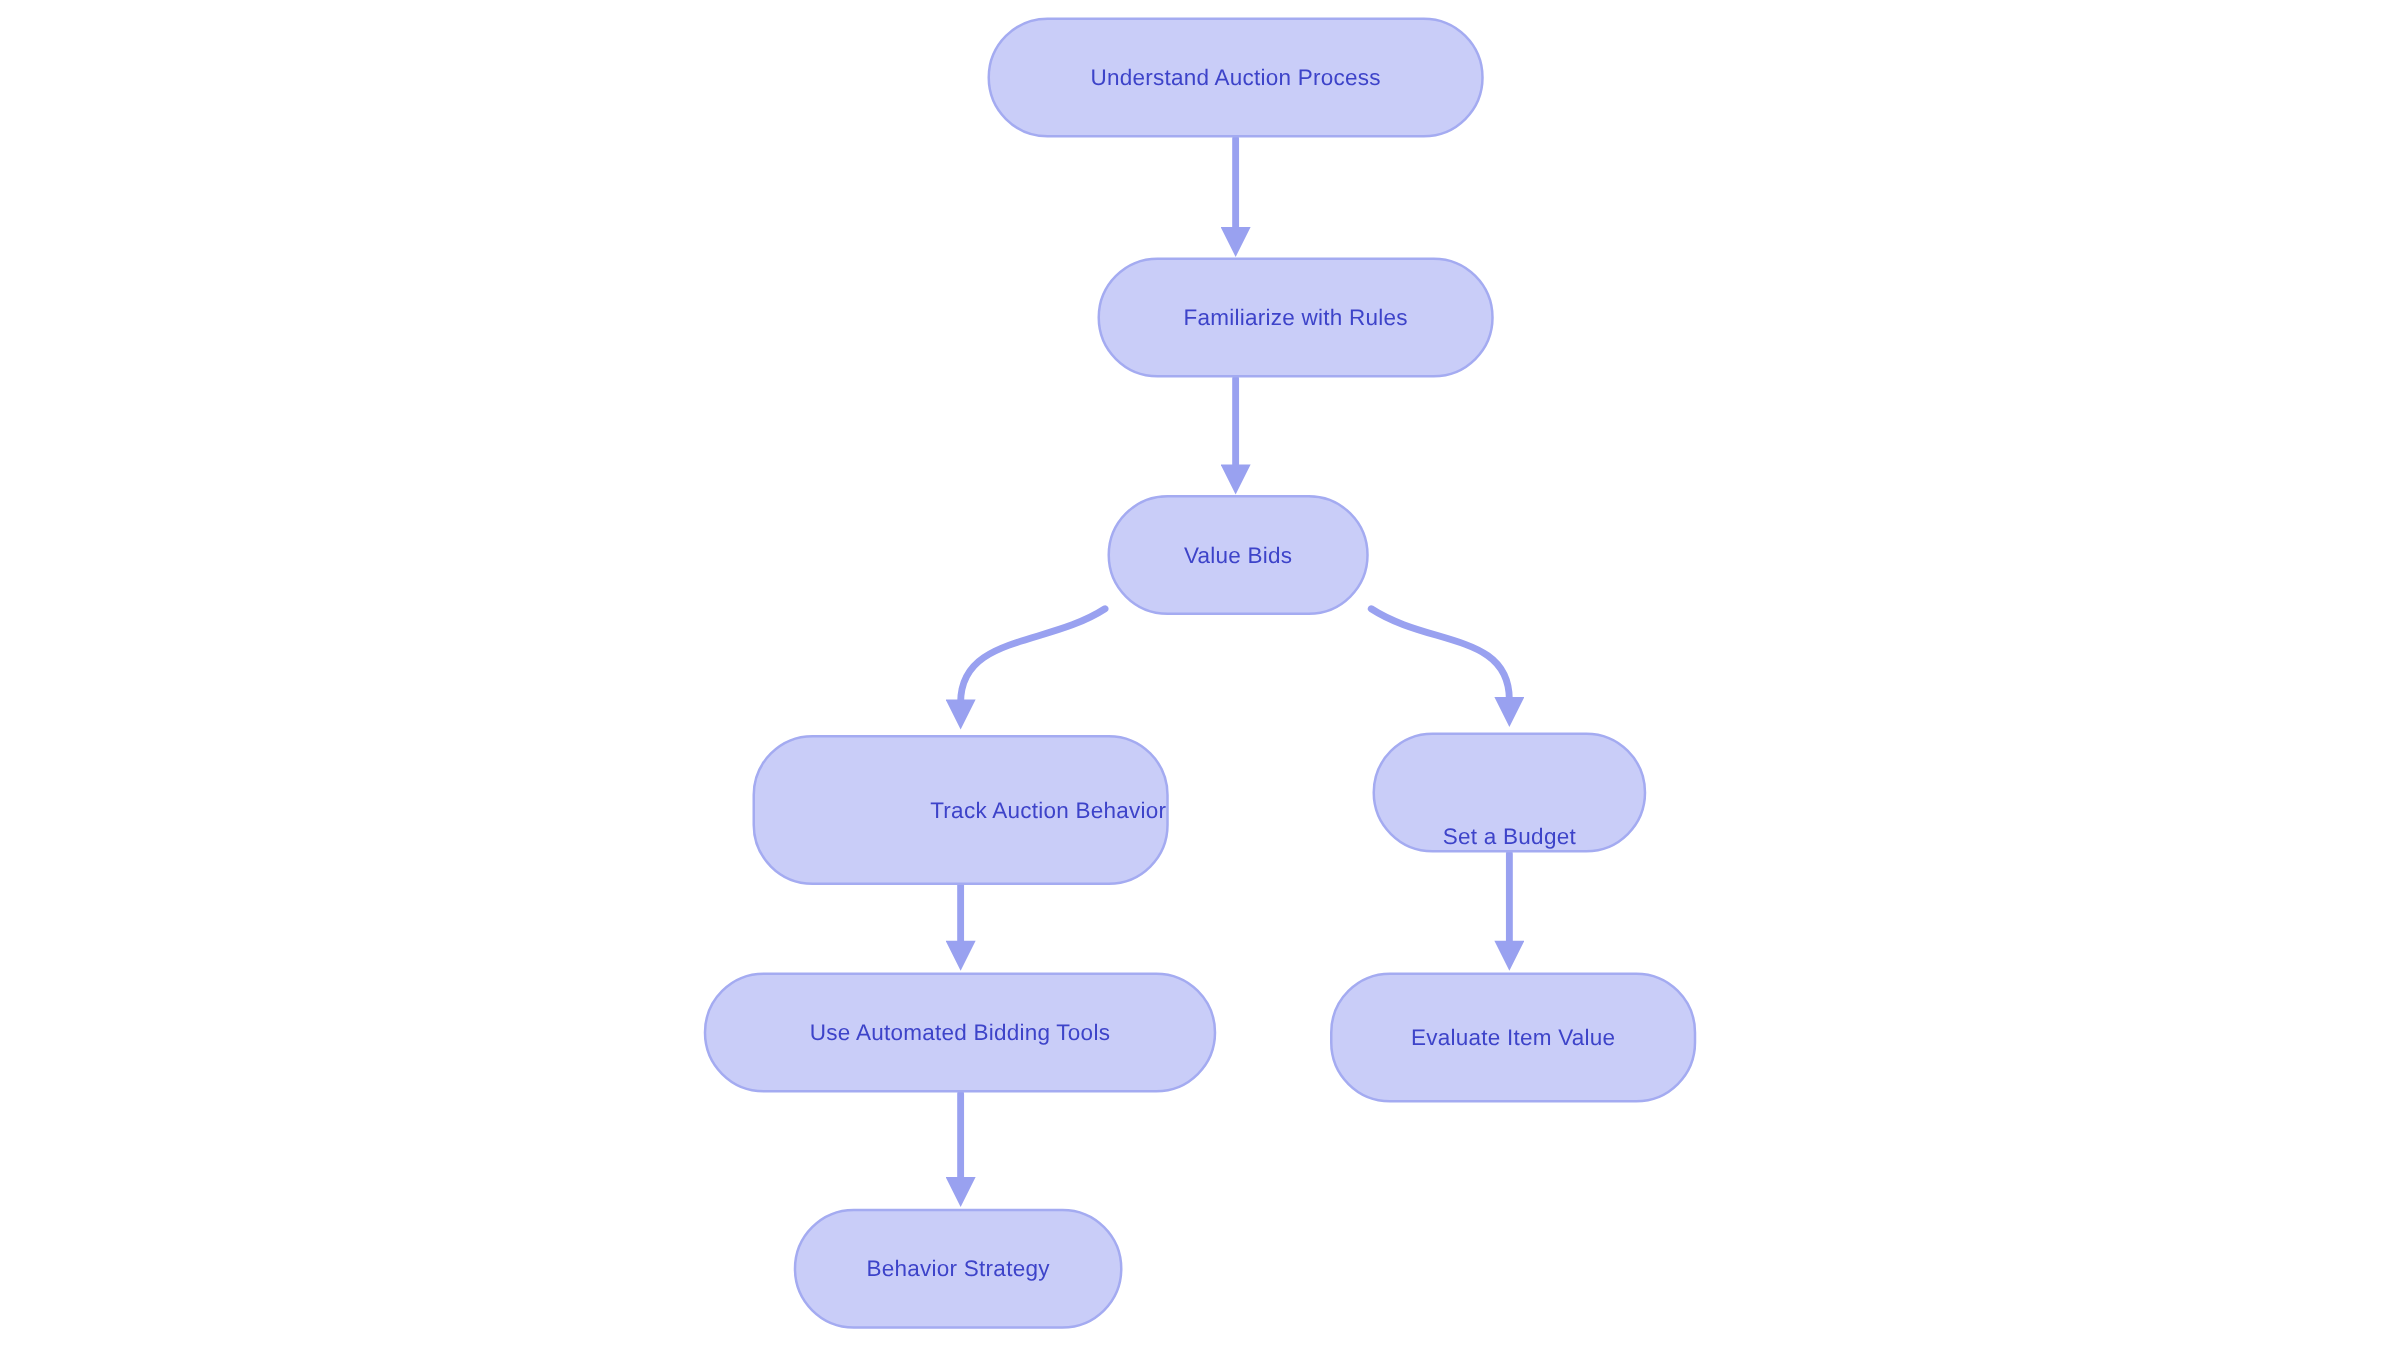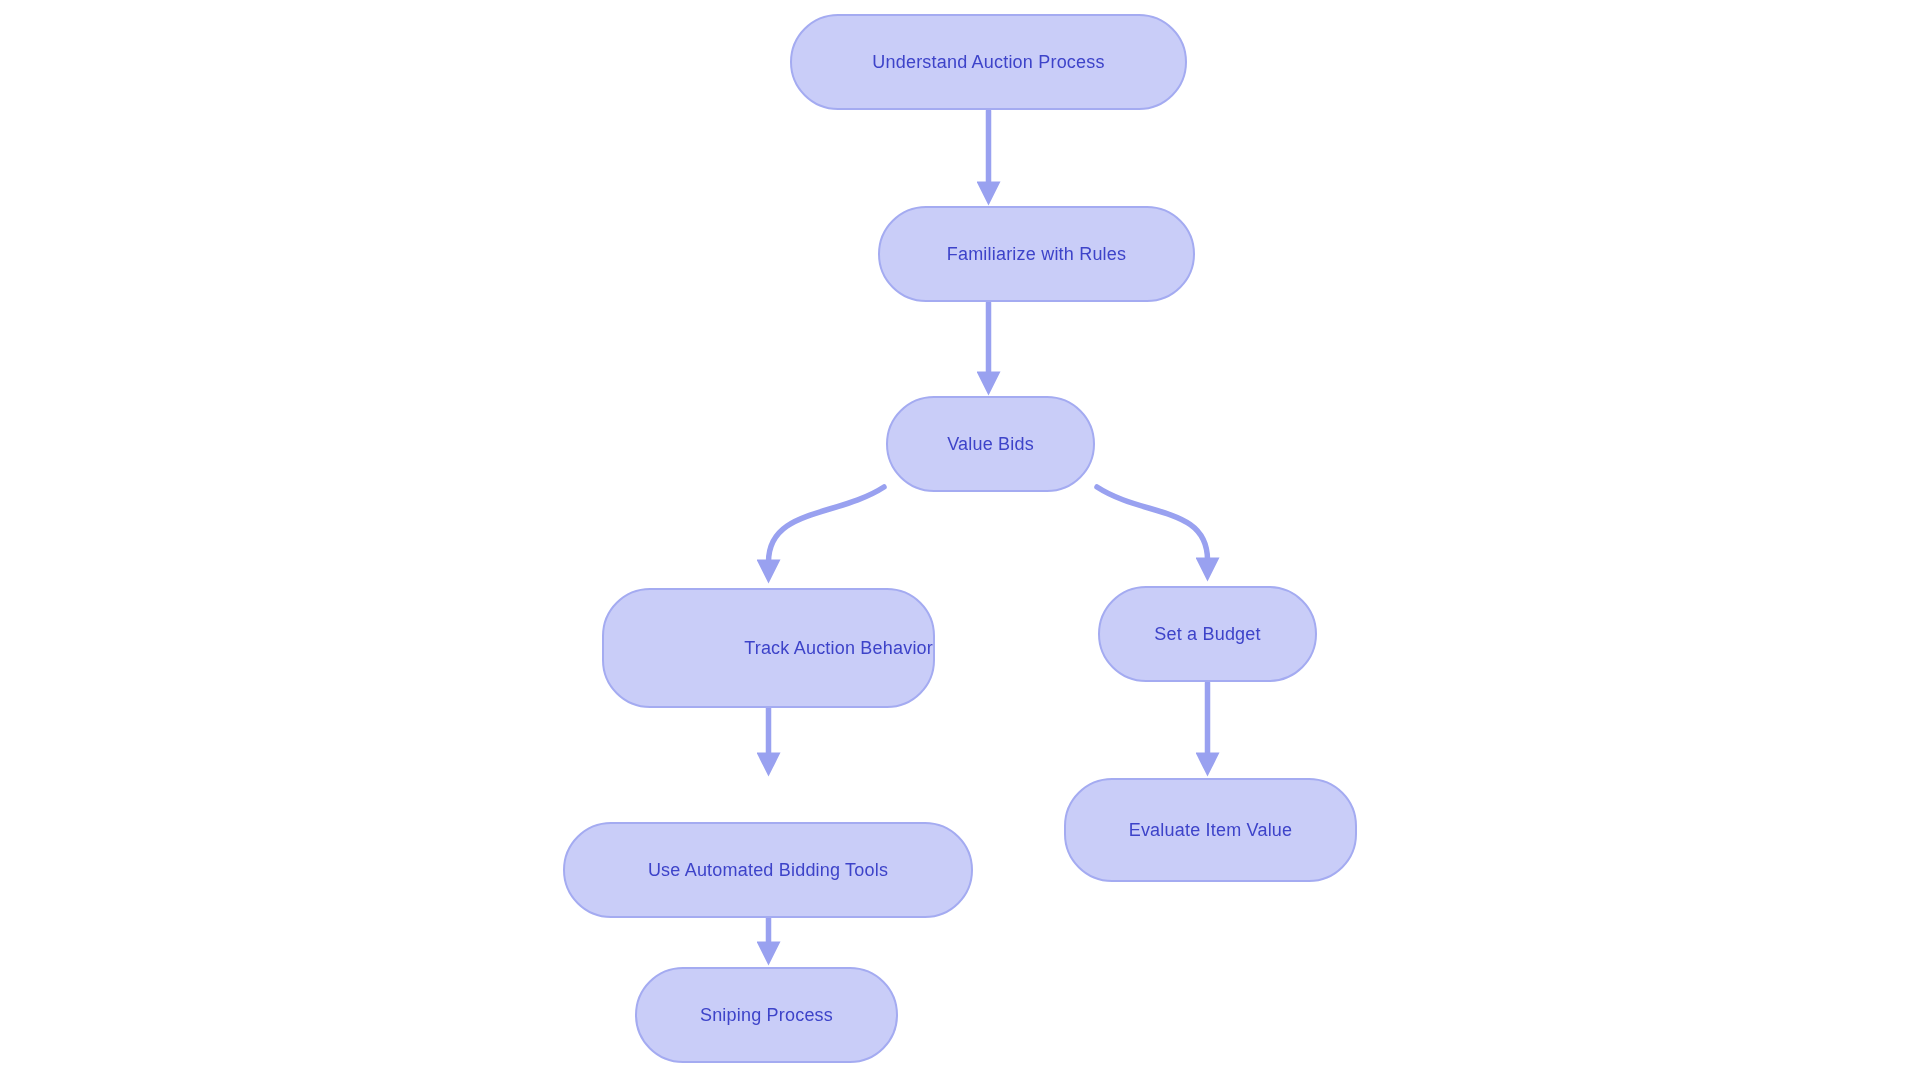--- a/index.html
+++ b/index.html
@@ -42,22 +42,22 @@
     color: var(--node-text, #3d43c9);
     font-size: 18px;
     letter-spacing: 0.2px;
     white-space: nowrap;
     cursor: default;
   }
   .n1 { left: 790px;  top: 14px;  width: 397px; height: 96px; }
   .n2 { left: 878px;  top: 206px; width: 317px; height: 96px; }
   .n3 { left: 886px;  top: 396px; width: 209px; height: 96px; }
   .n4 { left: 602px;  top: 588px; width: 333px; height: 120px; justify-content: flex-end; }
-  .n5 { left: 1098px; top: 586px; width: 219px; height: 96px; }
-  .n6 { left: 563px;  top: 778px; width: 410px; height: 96px; margin-top: 44px; }
+  .n5 { left: 1098px; top: 586px; width: 219px; height: 96px; align-items: flex-end; }
+  .n6 { left: 563px;  top: 778px; width: 410px; height: 96px; }
   .n7 { left: 1064px; top: 778px; width: 293px; height: 104px; }
   .n8 { left: 635px;  top: 967px; width: 263px; height: 96px; }
 </style>
 </head>
 <body>
 
 <div class="canvas">
 
   <svg class="edges" viewBox="0 0 1920 1083" xmlns="http://www.w3.org/2000/svg">
     <defs>
@@ -96,16 +96,16 @@
 
   <div class="node n6">
     <span>Use Automated Bidding Tools</span>
   </div>
 
   <div class="node n7">
     <span>Evaluate Item Value</span>
   </div>
 
   <div class="node n8">
-    <span>Sniping Process</span>
+    <span>Behavior Strategy</span>
   </div>
 
 </div>
 
 </body></html>

